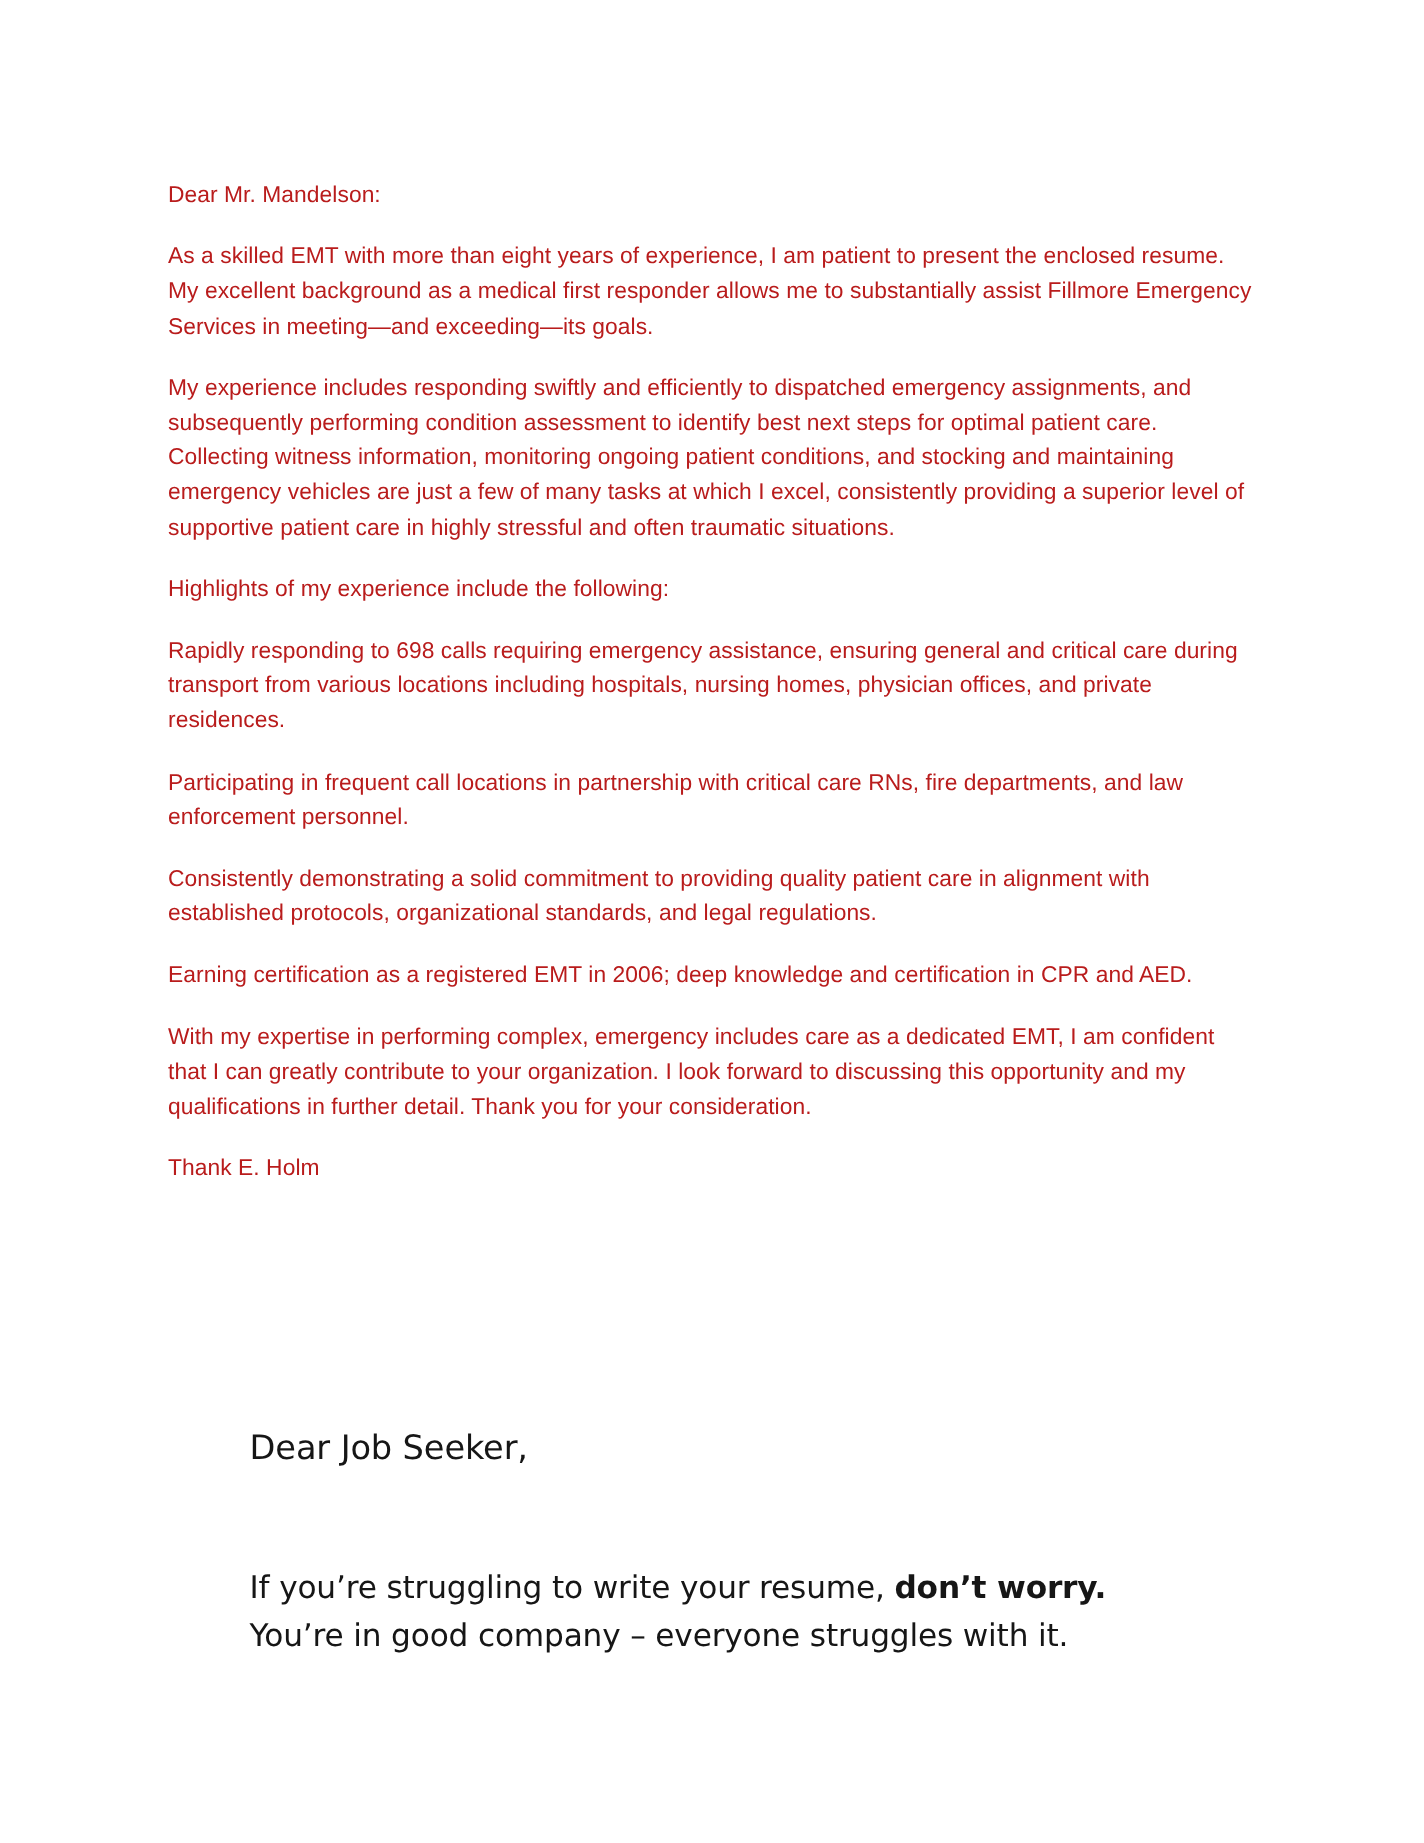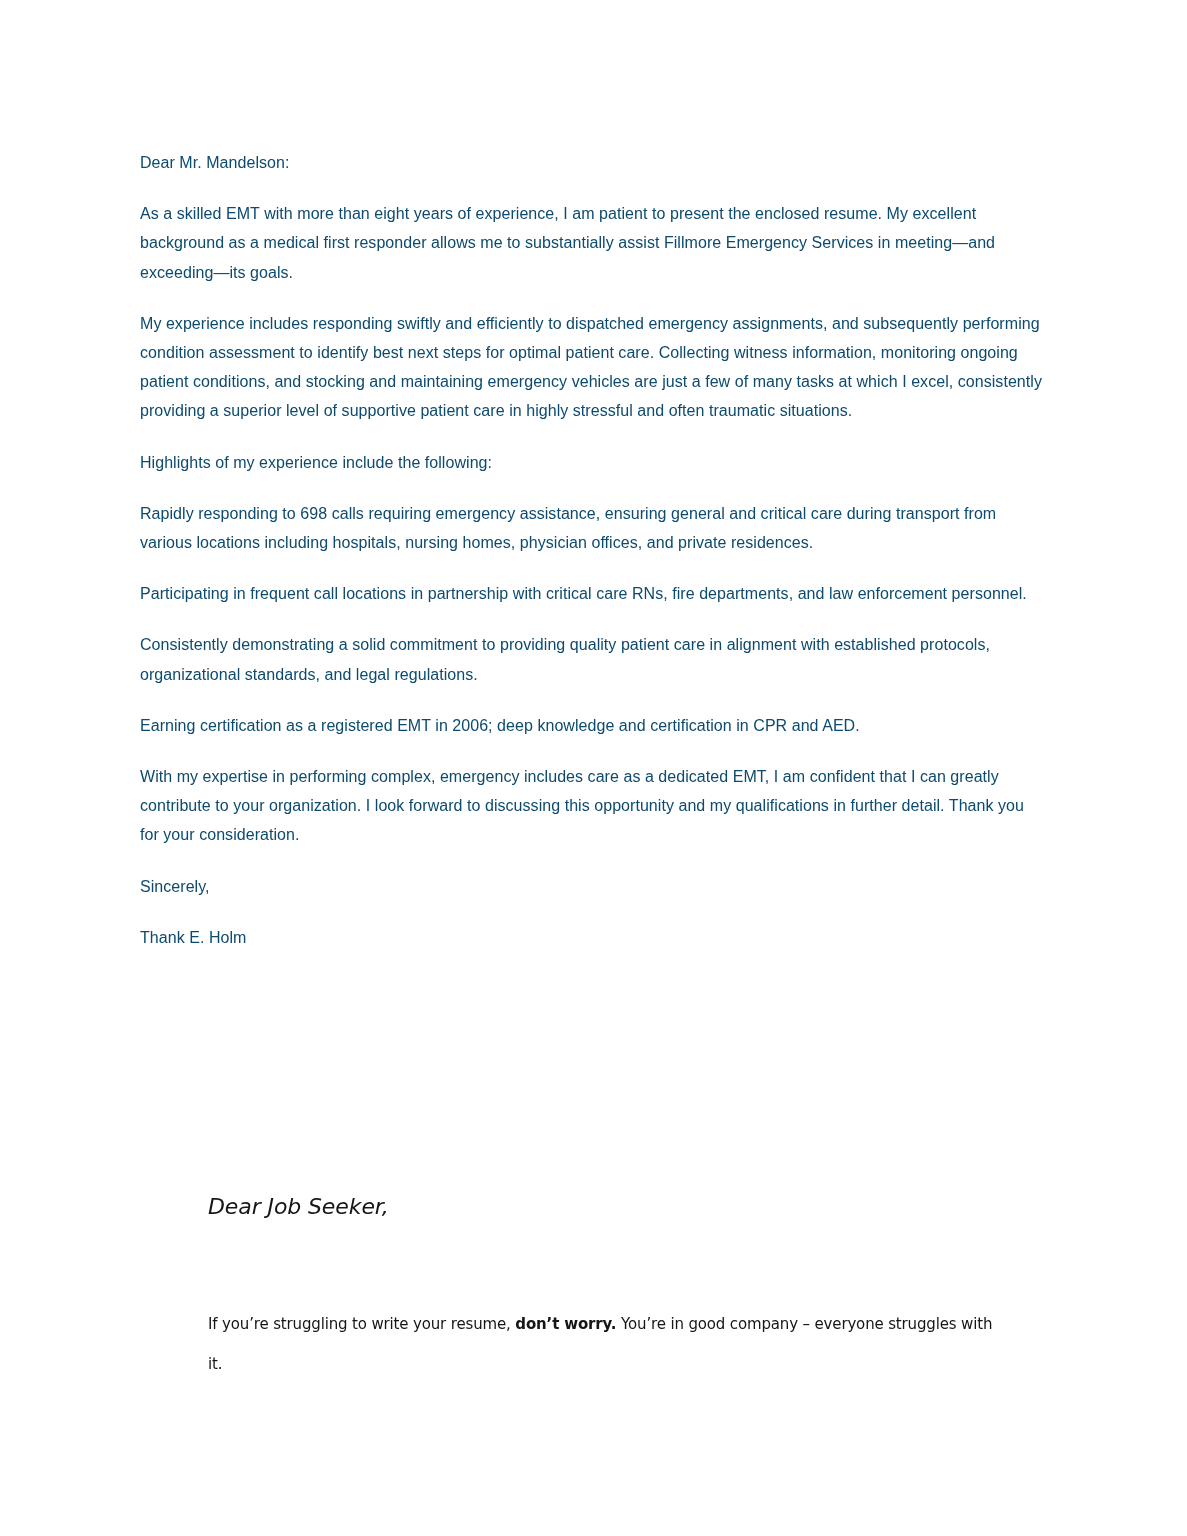--- a/index.html
+++ b/index.html
@@ -19,57 +19,56 @@
   .letter {
     position: absolute;
     left: 140px;
     top: 148px;
     width: 906px;
   }
 
   .letter p {
     margin: 0 0 22px 0;
     font-family: "Liberation Sans", sans-serif;
-    font-size: 16px;
+    font-size: 19px;
     line-height: 29.2px;
-    color: #0c4a6e;
+    color: #b91c1c;
     letter-spacing: 0.05px;
     -webkit-font-smoothing: antialiased;
     text-align: left;
   }
 
   .letter p:last-child {
     margin-bottom: 0;
   }
 
   
   .promo {
     position: absolute;
     left: 208px;
     top: 1192px;
     width: 800px;
   }
 
   .promo-greeting {
     font-family: "DejaVu Sans", sans-serif;
-    font-size: 22px;
+    font-size: 28px;
     line-height: 30px;
     color: #161616;
     margin: 0;
     letter-spacing: -0.1px;
-    font-style: italic;
   }
 
   .promo-spacer {
     height: 82px;
   }
 
   .promo-body {
     font-family: "DejaVu Sans", sans-serif;
-    font-size: 15px;
+    font-size: 26px;
     line-height: 40px;
     color: #161616;
     margin: 0;
     letter-spacing: -0.15px;
   }
 
   .promo-body .bold {
     font-weight: bold;
   }
 </style>
@@ -79,21 +78,20 @@
 <div class="letter">
   <p>Dear Mr. Mandelson:</p>
   <p>As a skilled EMT with more than eight years of experience, I am patient to present the enclosed resume. My excellent background as a medical first responder allows me to substantially assist Fillmore Emergency Services in meeting—and exceeding—its goals.</p>
   <p>My experience includes responding swiftly and efficiently to dispatched emergency assignments, and subsequently performing condition assessment to identify best next steps for optimal patient care. Collecting witness information, monitoring ongoing patient conditions, and stocking and maintaining emergency vehicles are just a few of many tasks at which I excel, consistently providing a superior level of supportive patient care in highly stressful and often traumatic situations.</p>
   <p>Highlights of my experience include the following:</p>
   <p>Rapidly responding to 698 calls requiring emergency assistance, ensuring general and critical care during transport from various locations including hospitals, nursing homes, physician offices, and private residences.</p>
   <p>Participating in frequent call locations in partnership with critical care RNs, fire departments, and law enforcement personnel.</p>
   <p>Consistently demonstrating a solid commitment to providing quality patient care in alignment with established protocols, organizational standards, and legal regulations.</p>
   <p>Earning certification as a registered EMT in 2006; deep knowledge and certification in CPR and AED.</p>
   <p>With my expertise in performing complex, emergency includes care as a dedicated EMT, I am confident that I can greatly contribute to your organization. I look forward to discussing this opportunity and my qualifications in further detail. Thank you for your consideration.</p>
-  <p>Sincerely,</p>
   <p>Thank E. Holm</p>
 </div>
 
 <div class="promo">
   <p class="promo-greeting">Dear Job Seeker,</p>
   <div class="promo-spacer"></div>
   <p class="promo-body">
     <span>If you’re struggling to write your resume, </span><span class="bold">don’t worry.</span><span> You’re in good company – everyone struggles with it.</span>
   </p>
 </div>

